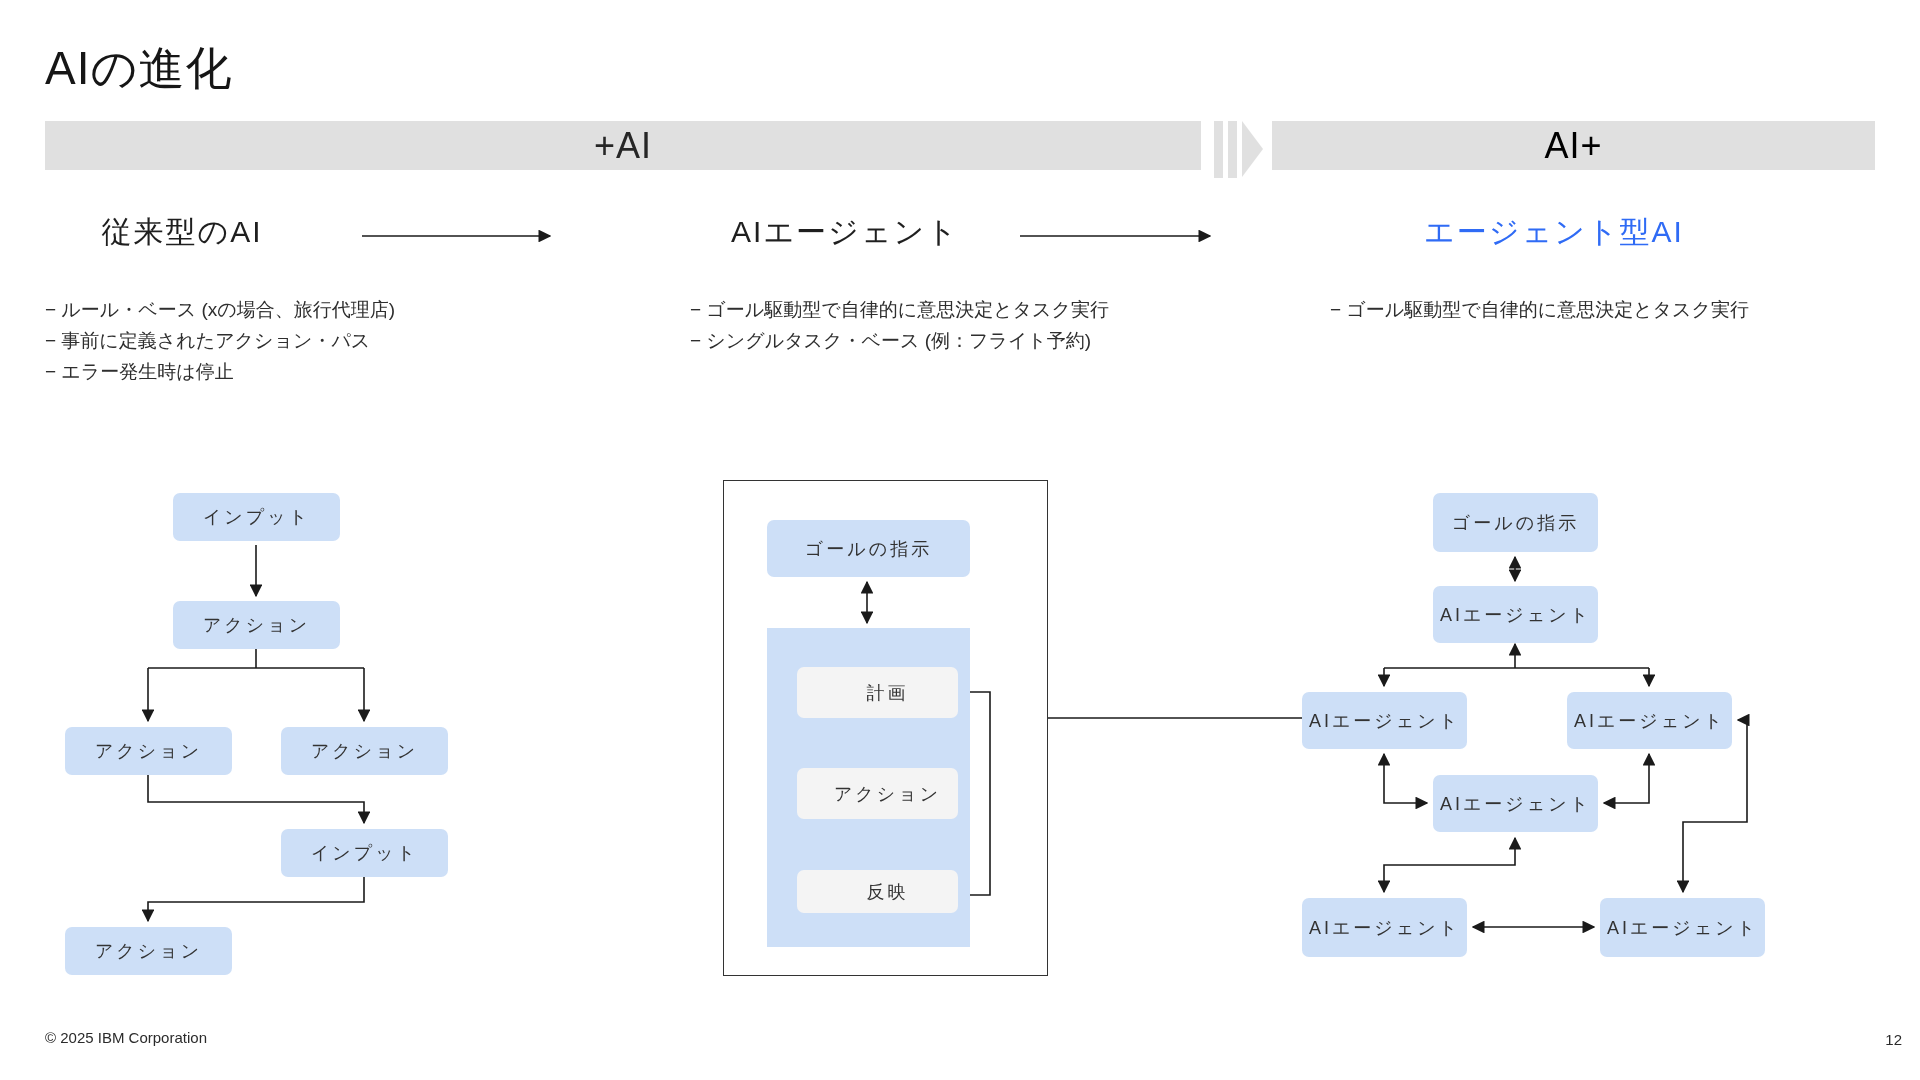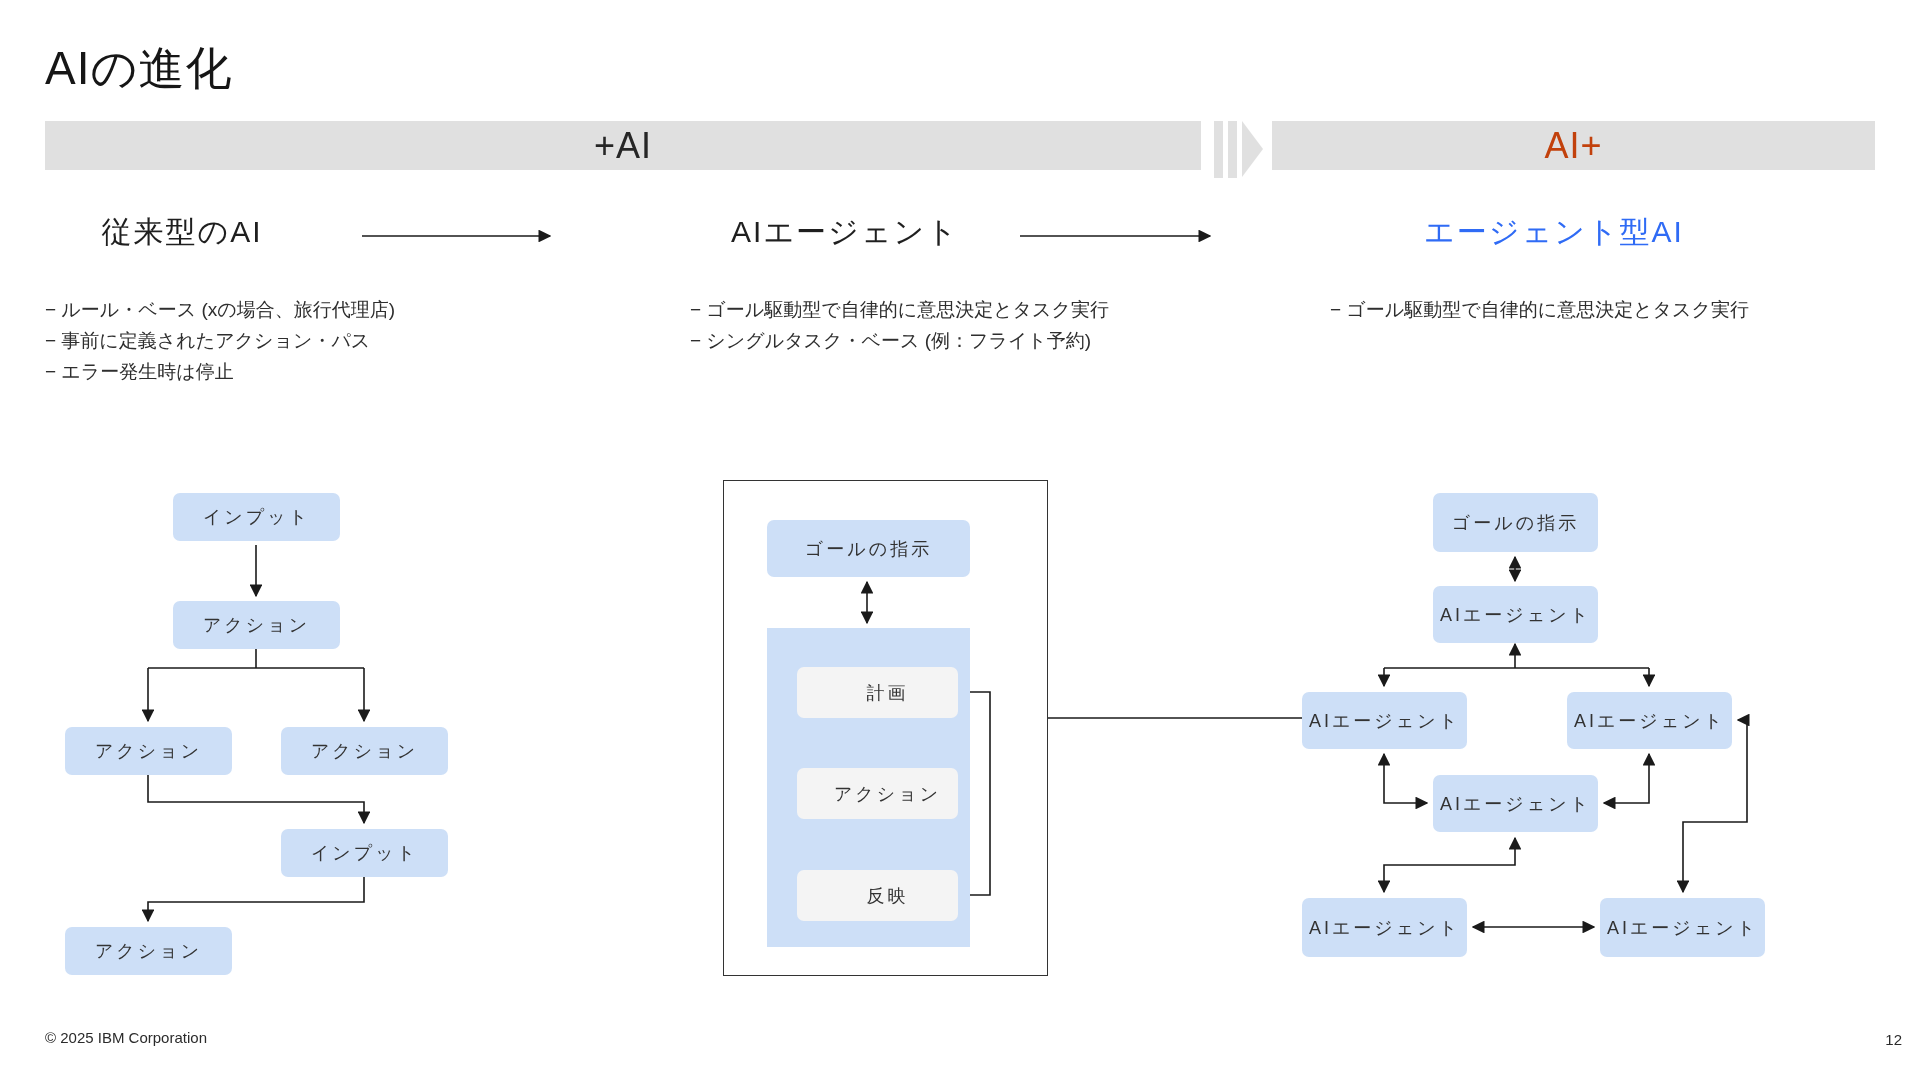--- a/index.html
+++ b/index.html
@@ -10,21 +10,21 @@
     color:#1a1a1a;
   }
   .abs{position:absolute;}
   .slide-title{
     left:45px;top:38px;font-size:46px;font-weight:400;color:#161616;letter-spacing:1px;
   }
   
   .banner{top:121px;height:49px;background:#e0e0e0;display:flex;align-items:center;justify-content:center;
     font-size:36px;letter-spacing:1px;}
   .banner-left{left:45px;width:1156px;color:#262626;}
-  .banner-right{left:1272px;width:603px;color:#c2410c;}
+  .banner-right{left:1272px;width:603px;color:#000000;}
   .chev-stripe{top:121px;height:57px;width:9px;background:#e0e0e0;}
   .chev-tri{top:121px;width:0;height:0;
     border-top:28.5px solid transparent;border-bottom:28.5px solid transparent;
     border-left:21px solid #e0e0e0;}
   
   .col-header{top:212px;transform:translateX(-50%);font-size:30px;color:#1f1f1f;letter-spacing:2px;white-space:nowrap;}
   .col-header.blue{color:#2f6bf5;}
   
   .bullets{font-size:19px;line-height:1.62;color:#2e2e2e;}
   .bullets .bullet{padding-left:1.7em;text-indent:-1.7em;white-space:pre-line;}
@@ -115,21 +115,21 @@
 <div class="box" style="left:65px;top:727px;width:167px;height:48px;">アクション</div>
 <div class="box" style="left:281px;top:727px;width:167px;height:48px;">アクション</div>
 <div class="box" style="left:281px;top:829px;width:167px;height:48px;">インプット</div>
 <div class="box" style="left:65px;top:927px;width:167px;height:48px;">アクション</div>
 
 <div class="outer-rect" style="left:723px;top:480px;width:323px;height:494px;"></div>
 <div class="box" style="left:767px;top:520px;width:203px;height:57px;">ゴールの指示</div>
 <div class="panel" style="left:767px;top:628px;width:203px;height:319px;"></div>
 <div class="box gray" style="left:797px;top:667px;width:141px;height:51px;">計画</div>
 <div class="box gray" style="left:797px;top:768px;width:141px;height:51px;">アクション</div>
-<div class="box gray" style="left:797px;top:870px;width:141px;height:51px;">反映</div>
+<div class="box gray" style="left:797px;top:870px;width:141px;height:43px;">反映</div>
 
 <div class="box" style="left:1433px;top:493px;width:165px;height:59px;">ゴールの指示</div>
 <div class="box" style="left:1433px;top:586px;width:165px;height:57px;">AIエージェント</div>
 <div class="box" style="left:1302px;top:692px;width:165px;height:57px;">AIエージェント</div>
 <div class="box" style="left:1567px;top:692px;width:165px;height:57px;">AIエージェント</div>
 <div class="box" style="left:1433px;top:775px;width:165px;height:57px;">AIエージェント</div>
 <div class="box" style="left:1302px;top:898px;width:165px;height:59px;">AIエージェント</div>
 <div class="box" style="left:1600px;top:898px;width:165px;height:59px;">AIエージェント</div>
 
 <div class="abs footer">© 2025 IBM Corporation</div>

